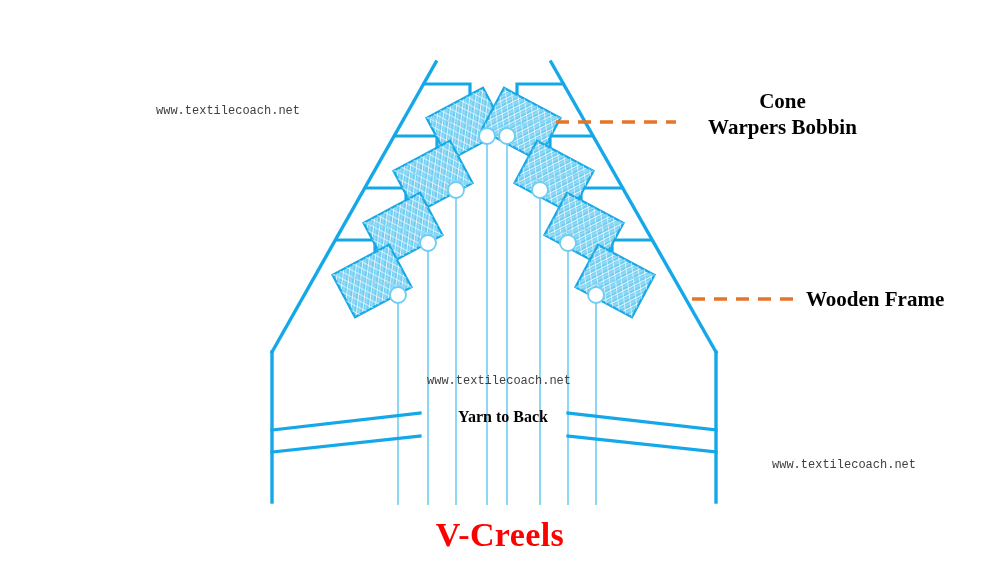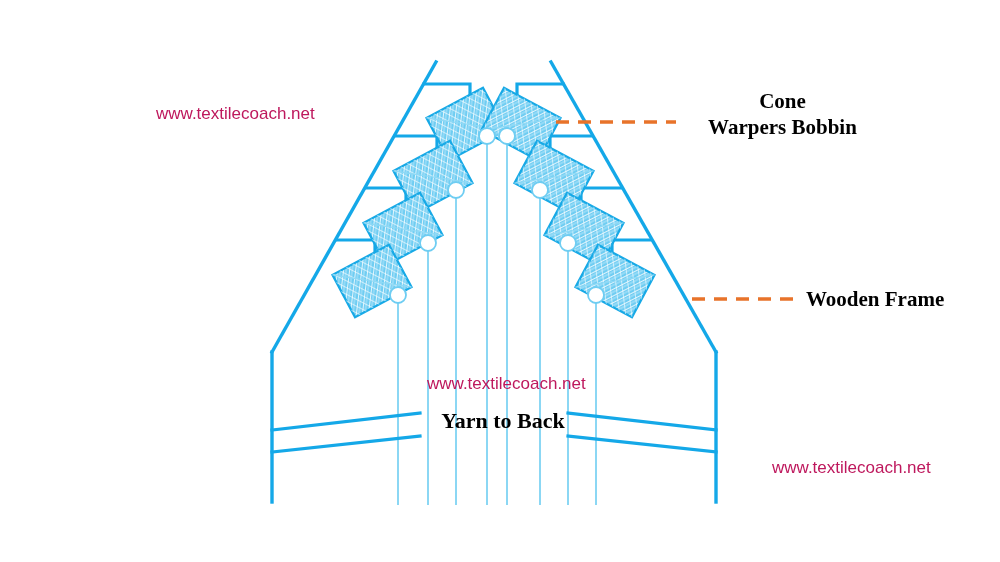--- a/index.html
+++ b/index.html
@@ -21,39 +21,39 @@
     white-space:nowrap;
     line-height:1.25;
   }
   #label-cone{left:690px;top:88px;font-size:21px;text-align:center;width:185px;}
   #label-cone .l1{display:block;}
   #label-cone .l2{display:block;}
   #label-wooden{left:806px;top:286px;font-size:21px;}
 
   #label-yarn{
     position:absolute;left:388px;top:406px;width:230px;
-    text-align:center;font-size:22px;font-weight:bold;
+    text-align:center;font-size:16px;font-weight:bold;
     font-family:"Liberation Serif", serif;color:#000;
     line-height:1.32;
   }
   #label-yarn .l1{display:block;}
   #label-yarn .l2{display:block;}
 
   #title{
     position:absolute;left:0;top:516px;width:1000px;
     text-align:center;
     font-family:"Liberation Serif", serif;
     font-weight:bold;font-size:34px;color:#ff0000;
     letter-spacing:.4px;
   }
 
   .wm{
     position:absolute;
-    font-family:Liberation Sans, sans-serif;
-    font-size:17px;color:#be185d;white-space:nowrap;
+    font-family:Liberation Mono, monospace;
+    font-size:12px;color:#404040;white-space:nowrap;
   }
   #wm1{left:156px;top:104px;}
   #wm2{left:427px;top:374px;}
   #wm3{left:772px;top:458px;}
 </style>
 </head>
 <body>
 
 <div id="stage">
 
@@ -184,18 +184,19 @@
 
   <div class="label-text" id="label-cone">
     <span class="l1">Cone</span>
     <span class="l2">Warpers Bobbin</span>
   </div>
 
   <div id="label-yarn">
     <span class="l1">Yarn to Back</span>
   </div>
 
+  <div id="title">V-Creels</div>
 
   <div class="wm" id="wm1">www.textilecoach.net</div>
   <div class="wm" id="wm2">www.textilecoach.net</div>
   <div class="wm" id="wm3">www.textilecoach.net</div>
 
 </div>
 
 </body></html>

